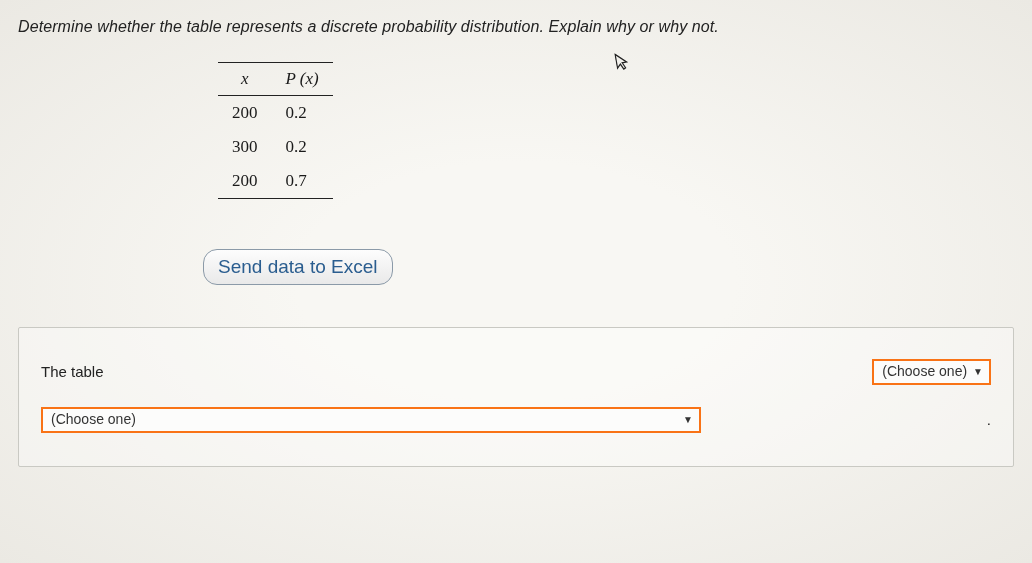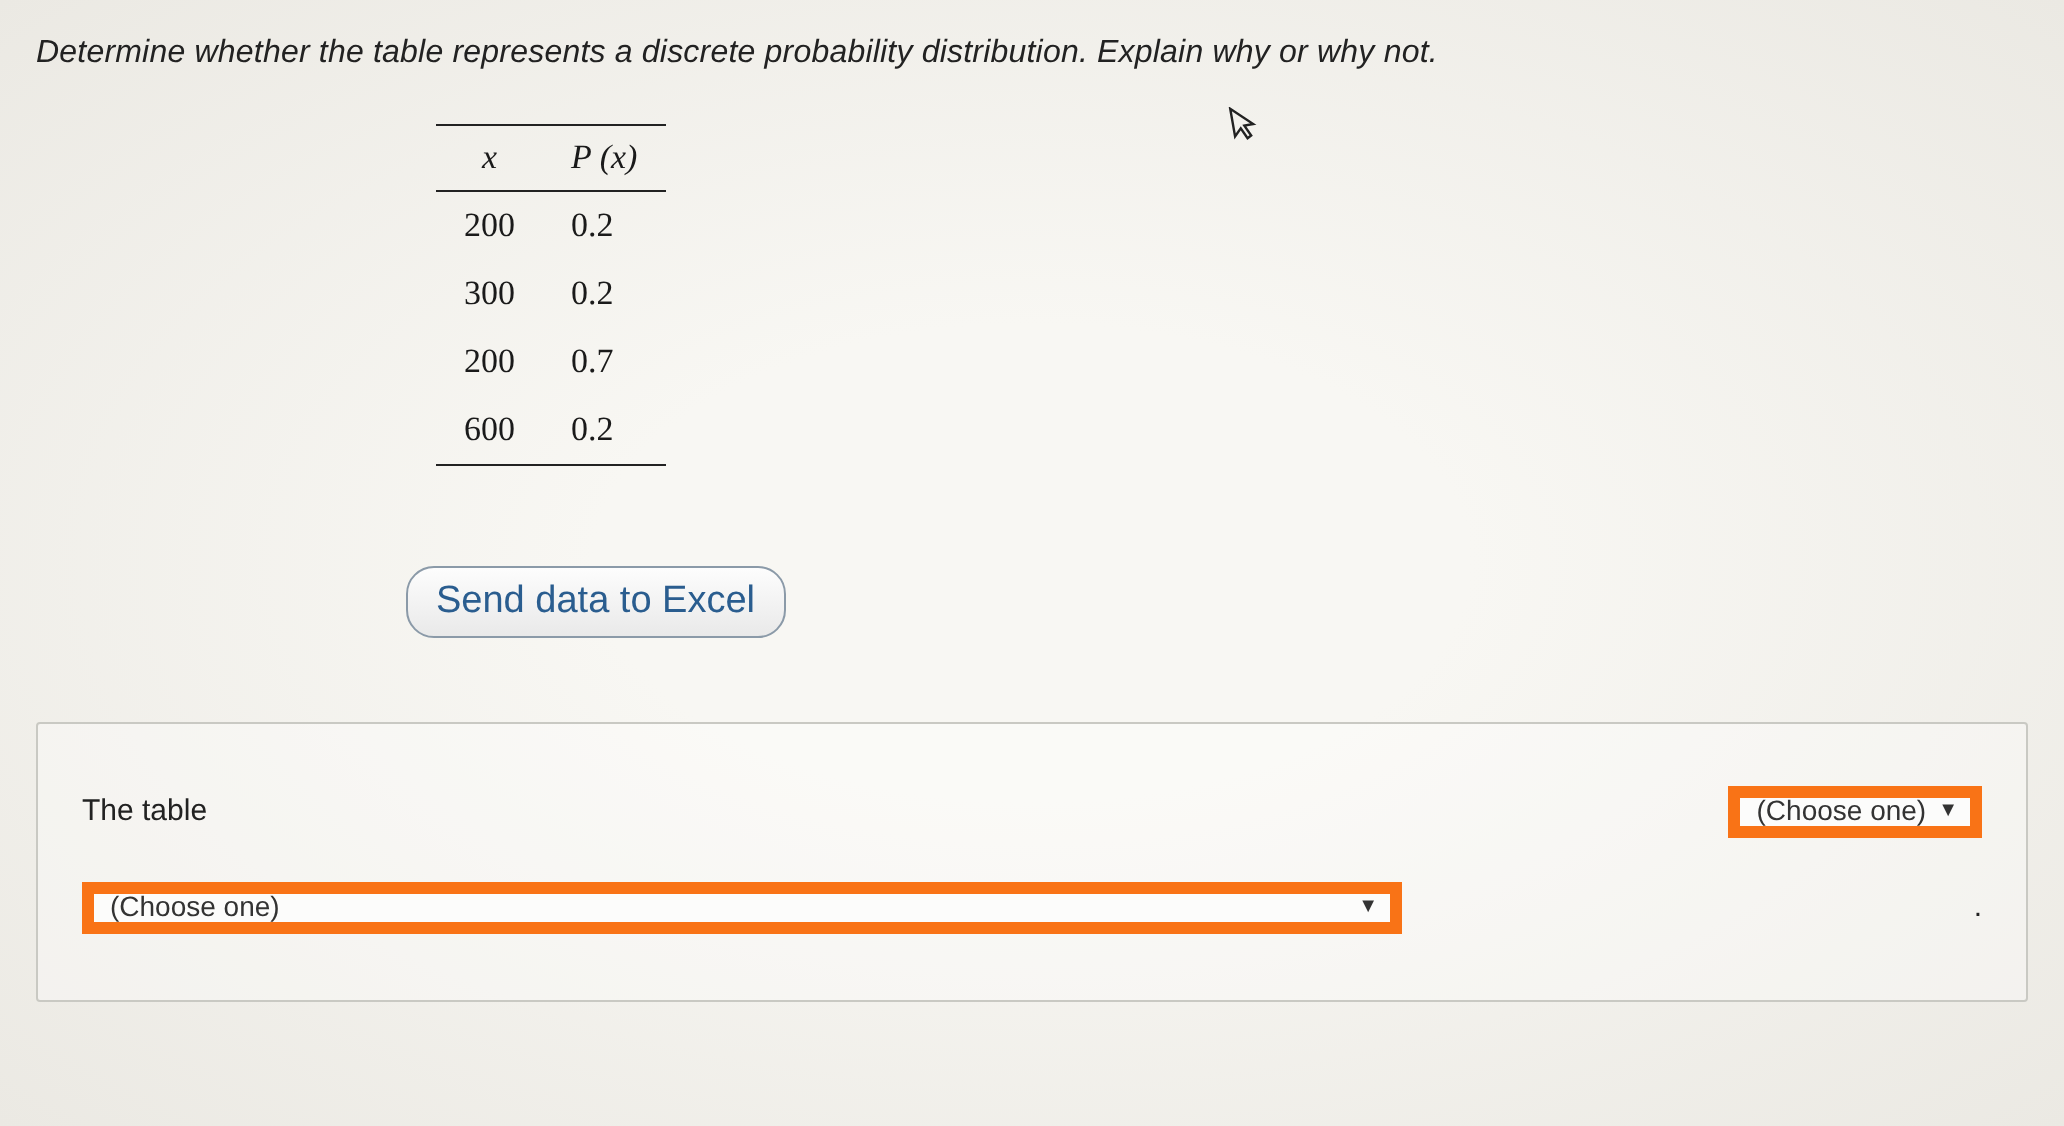--- a/index.html
+++ b/index.html
@@ -72,21 +72,21 @@
       display: flex;
       flex-wrap: wrap;
       align-items: center;
       gap: 6px 6px;
       line-height: 2.4;
       justify-content: space-between;
     }
     .sel {
       display: inline-flex;
       align-items: center;
-      border: 6px solid #f97316;
+      border: 2px solid #f97316;
       background: #fcfcfb;
       padding: 3px 6px 3px 8px;
       font-size: 14px;
       color: #333;
       cursor: pointer;
       height: 26px;
     }
     .sel.big {
       width: 660px;
       justify-content: space-between;
@@ -132,24 +132,20 @@
         <td>0.2</td>
       </tr>
       <tr>
         <td>300</td>
         <td>0.2</td>
       </tr>
       <tr>
         <td>200</td>
         <td>0.7</td>
       </tr>
-      <tr>
-        <td>600</td>
-        <td>0.2</td>
-      </tr>
     </tbody>
   </table>
 </div>
 
 <button class="btn-excel">Send data to Excel</button>
 
 <div class="answer-box">
   <div class="answer-line">
     <span>The table</span>
     <span class="sel">

